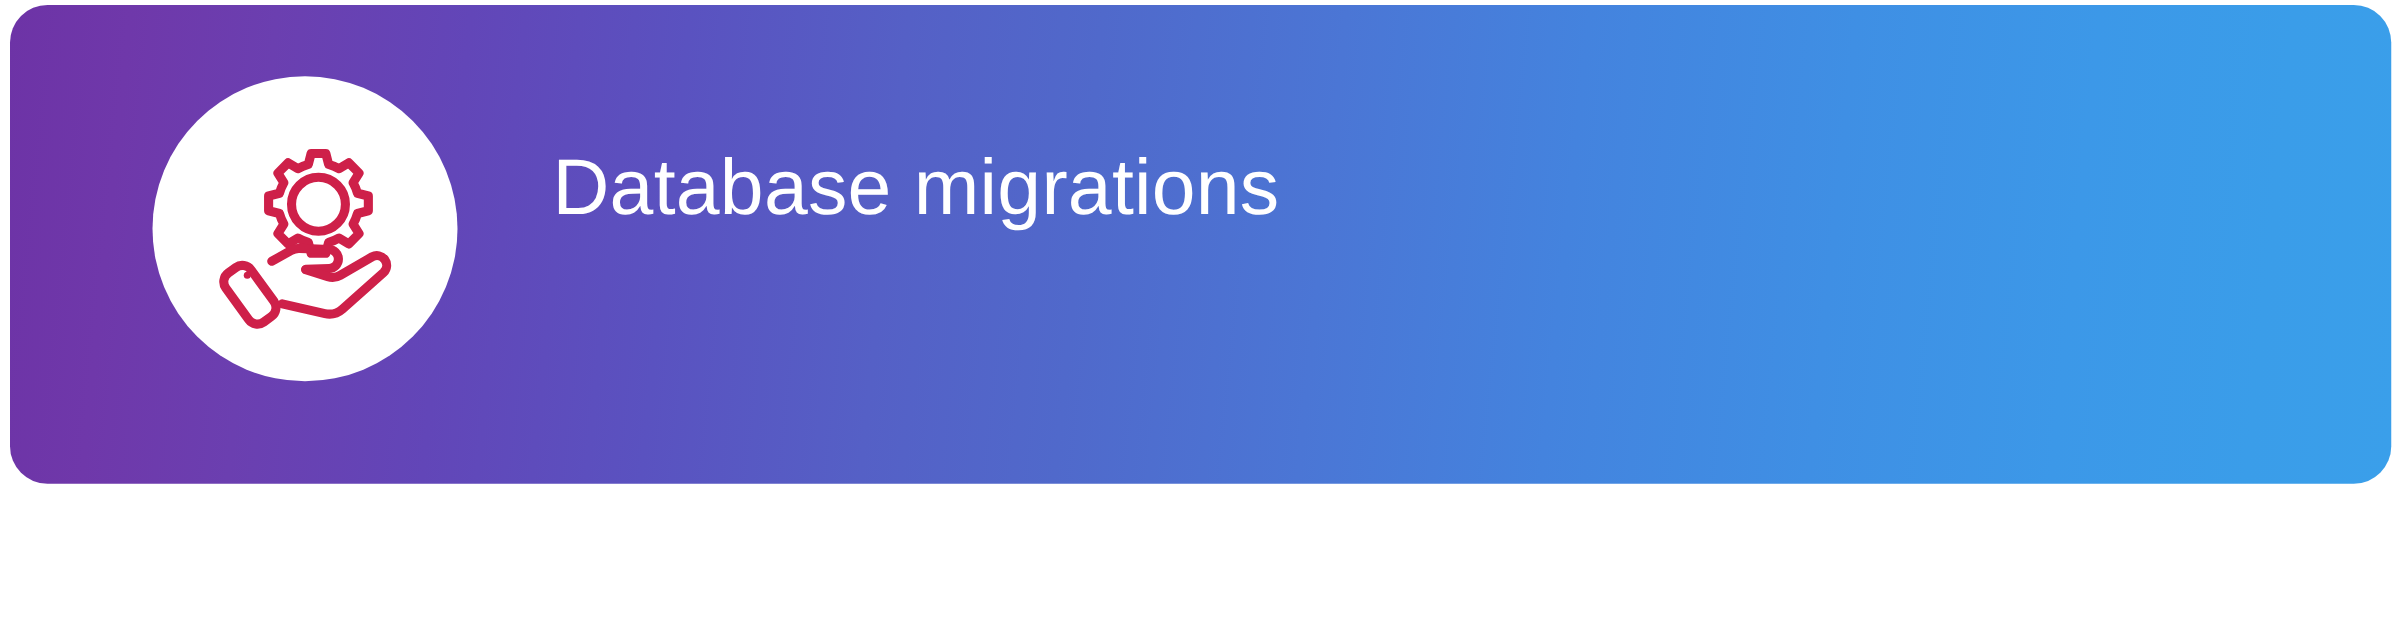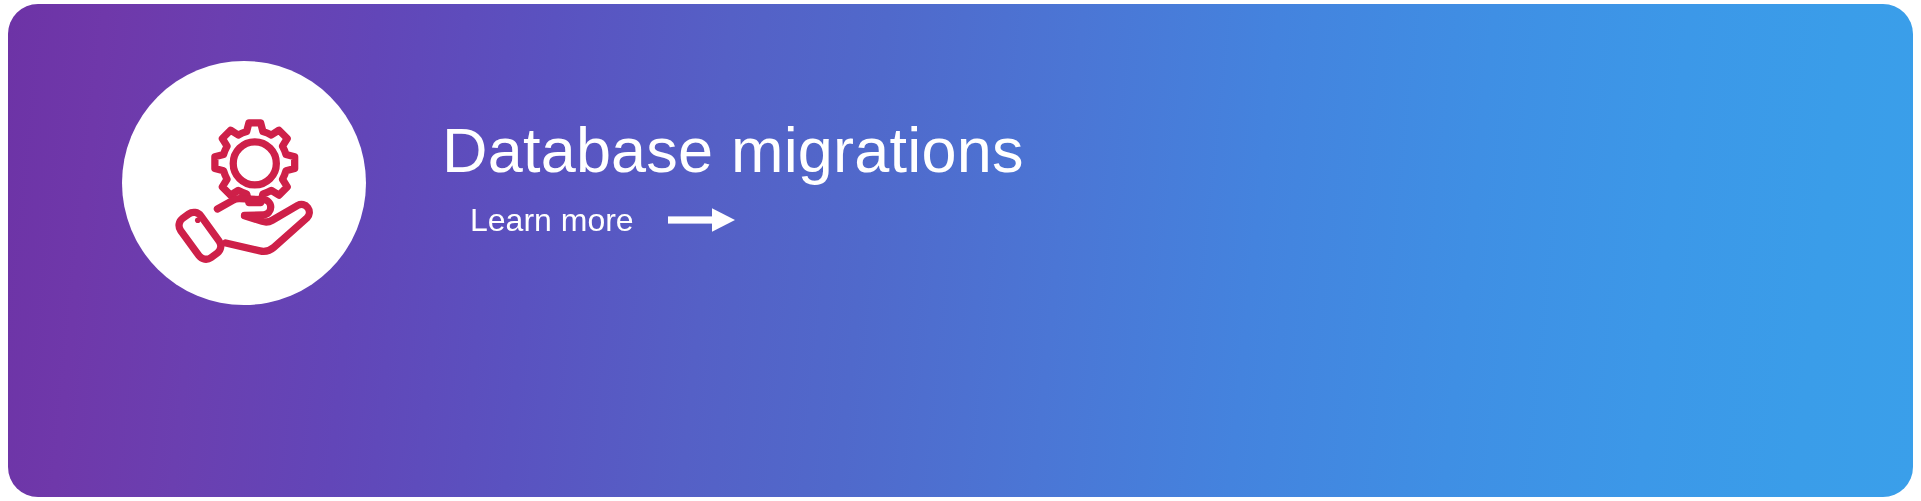--- a/index.html
+++ b/index.html
@@ -14,21 +14,21 @@
 
   body {
     font-family: "Liberation Sans", "DejaVu Sans", sans-serif;
   }
 
   #banner-card {
     position: absolute;
     left: 8px;
     top: 4px;
     width: 1905px;
-    height: 493px;
+    height: 383px;
     border-radius: 30px;
     background: linear-gradient(96deg,
         #6d33a6 0%,
         #6f38aa 5%,
         #6b3fb0 11%,
         #6246b8 19%,
         #5a52c0 28%,
         #5560c6 37%,
         #5069cb 45%,
         #4b76d5 55%,
@@ -133,23 +133,16 @@
       <rect x="19.6" y="80.4" width="17.8" height="34.6" rx="6.2" transform="rotate(-36 28.5 97.7)"></rect>
 
       <circle cx="27.0" cy="86.6" r="2.0" fill="#ce2049" stroke="none"></circle>
     </svg>
   </div>
 
   <div id="text-block">
 
     <div id="banner-title">Database migrations</div>
 
-    <div id="learn-more-row">
-      <span id="learn-more-label">Learn more</span>
-      <svg id="learn-more-arrow-icon" viewBox="0 0 68 30" aria-hidden="true">
-        <rect x="0" y="11.4" width="50" height="7.2" fill="#ffffff"></rect>
-        <path d="M44 3.2 L67 15 L44 26.8 Z" fill="#ffffff"></path>
-      </svg>
-    </div>
 
   </div>
 
 </div>
 
 </body></html>

